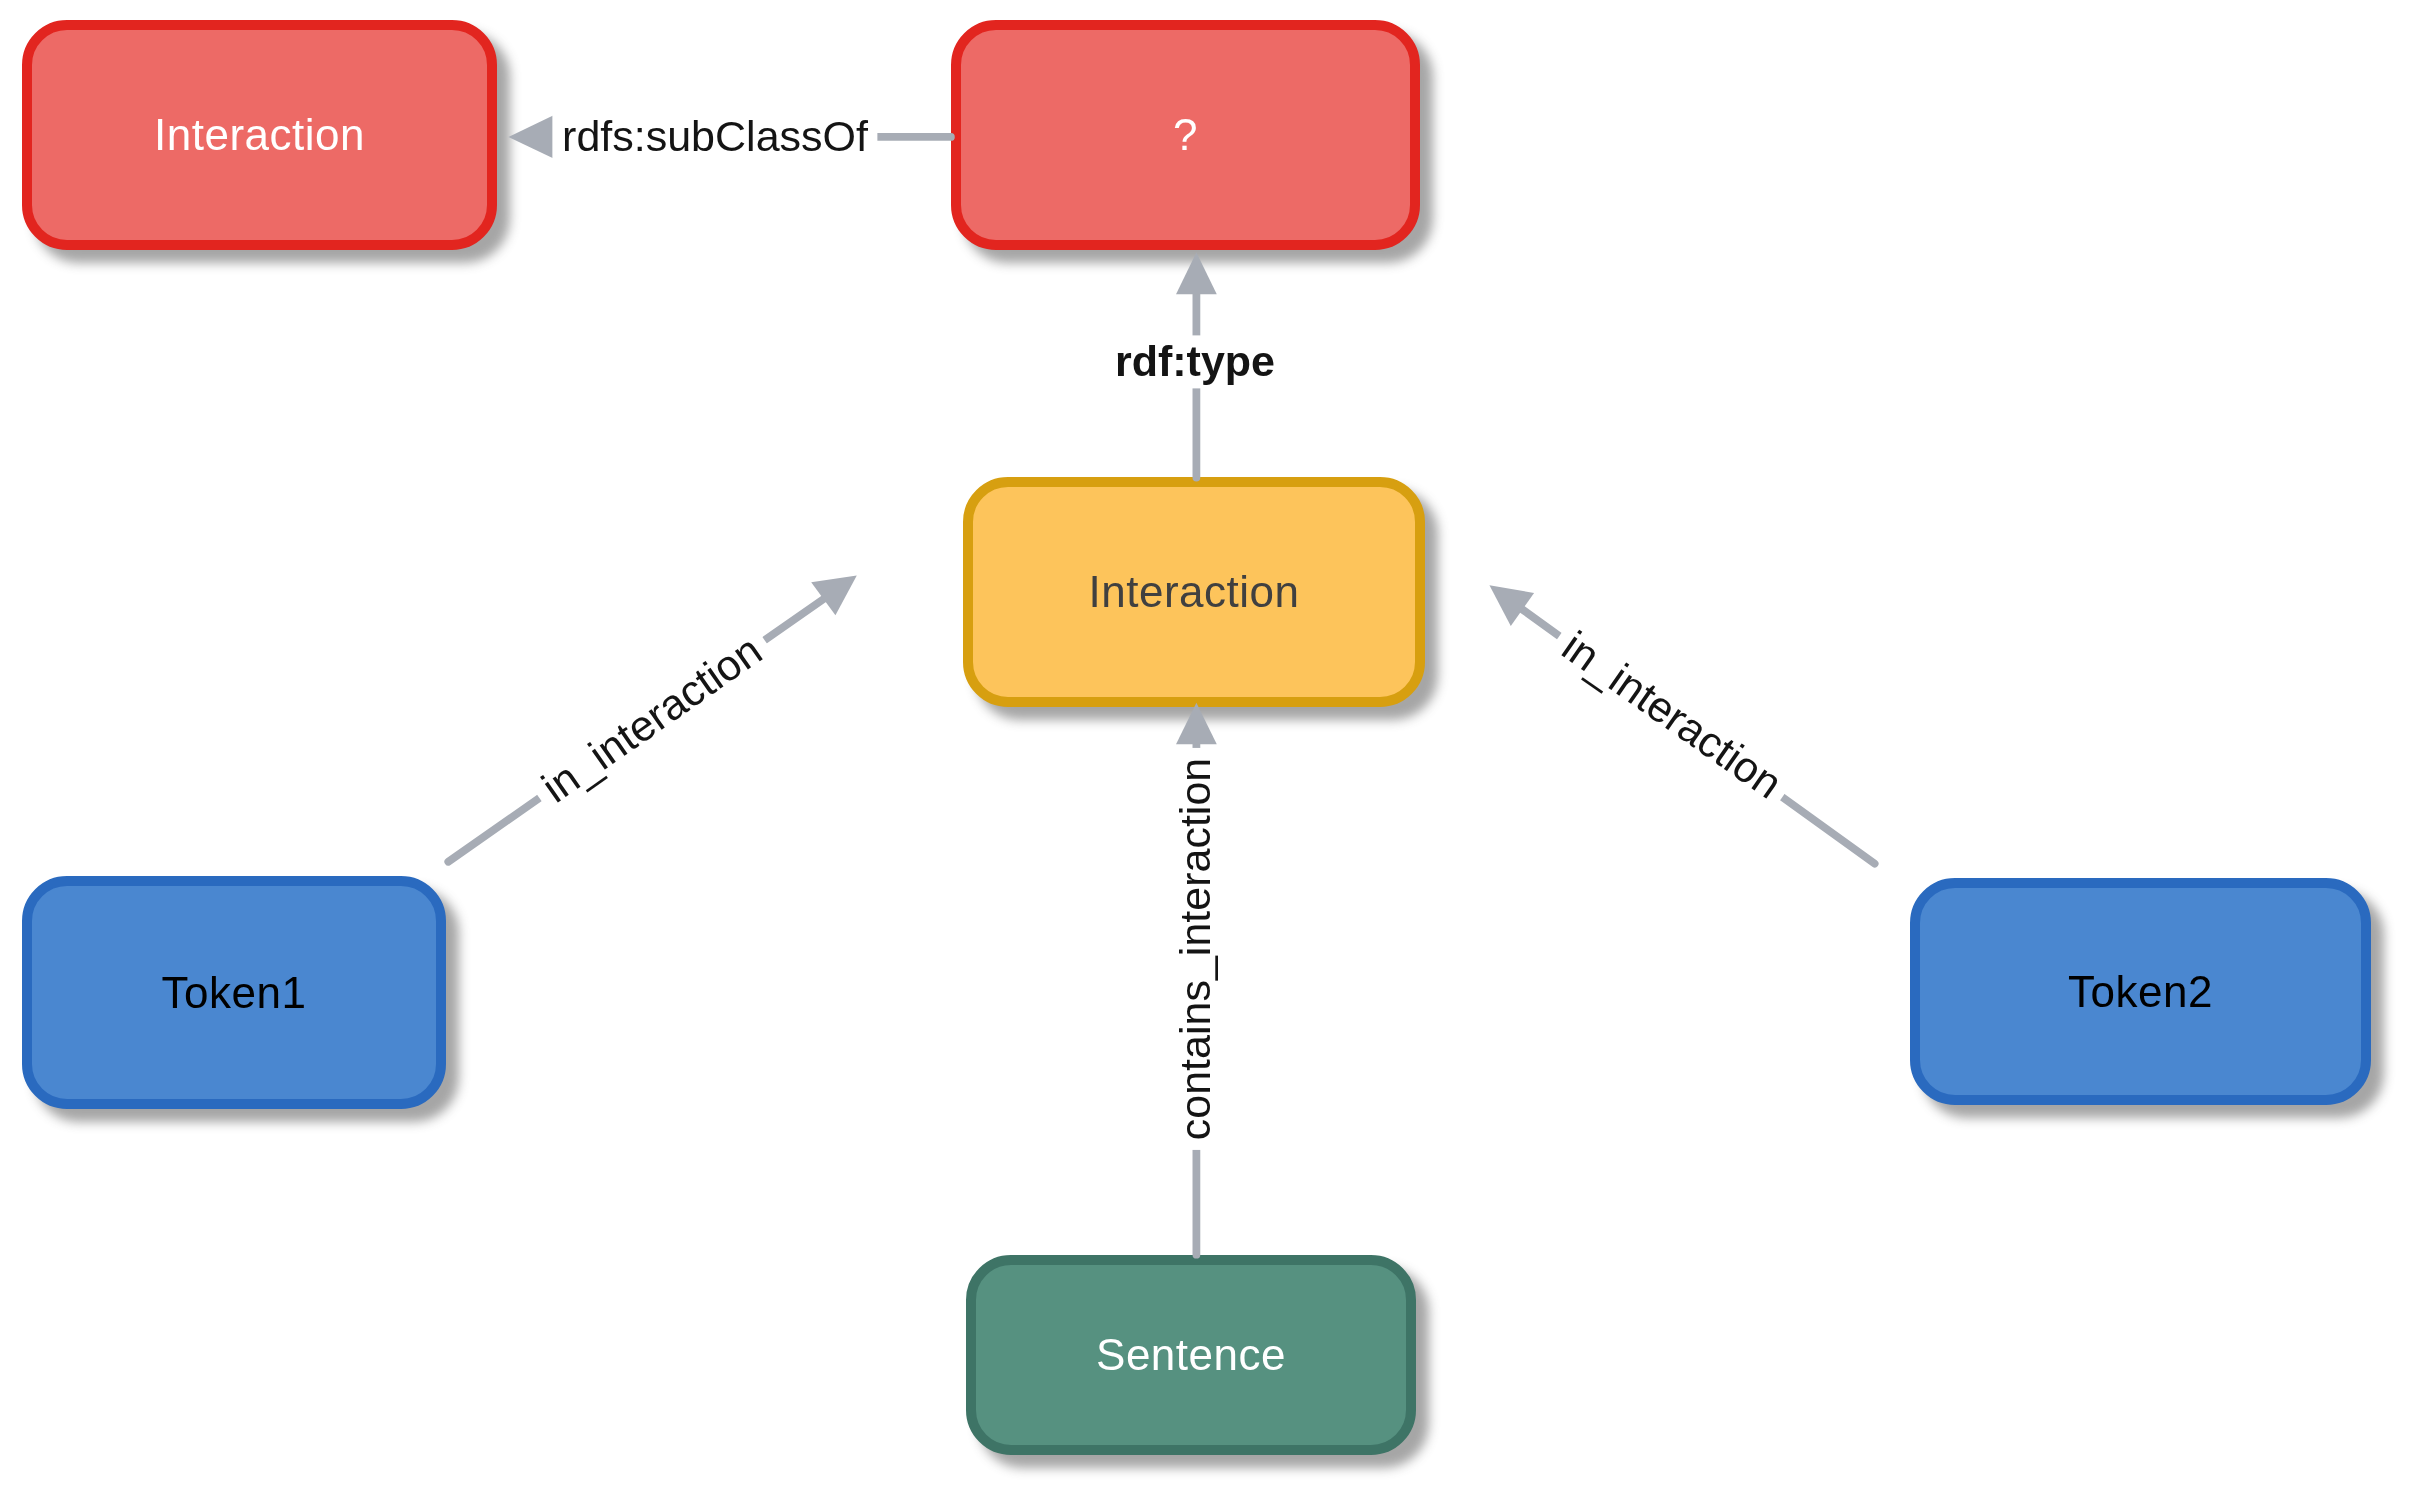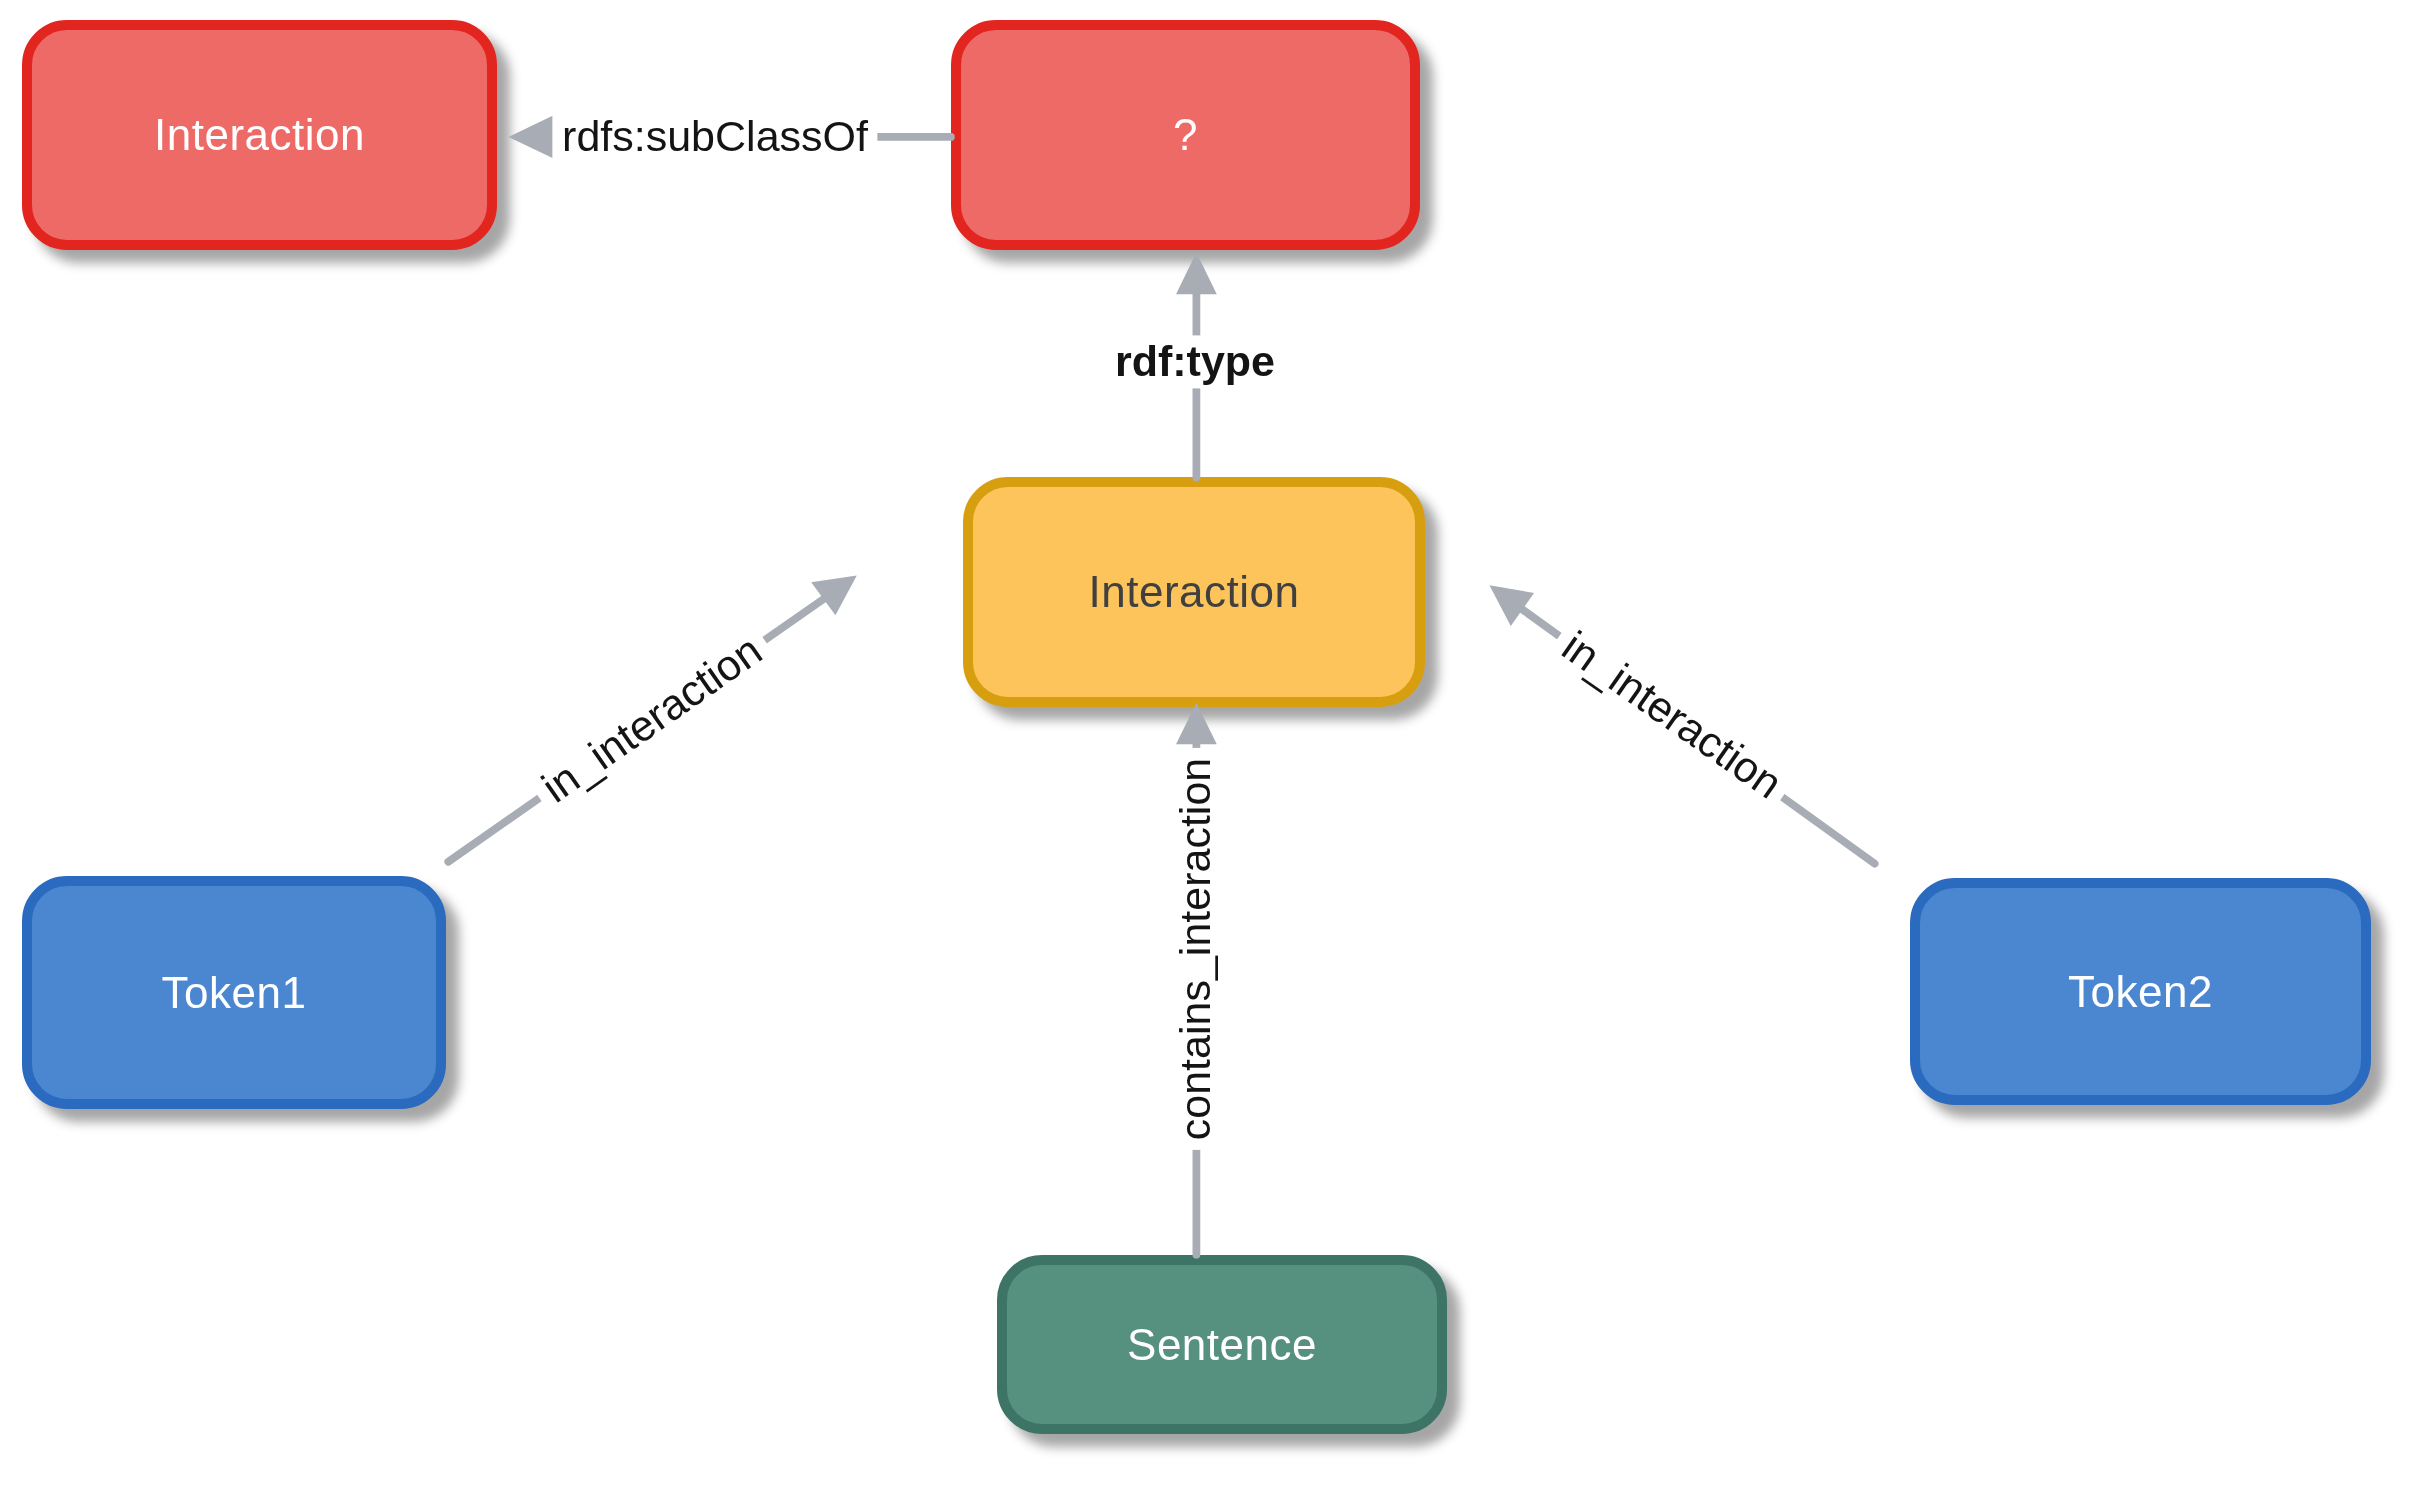--- a/index.html
+++ b/index.html
@@ -17,21 +17,21 @@
   .node{
     position:absolute;box-sizing:border-box;
     border-radius:45px;
     display:flex;align-items:center;justify-content:center;
     font-size:44px;letter-spacing:0.5px;
     box-shadow:12.6px 12.6px 10.7px rgba(70,70,70,0.48);
     z-index:1;
   }
   .node-red   {background:#ED6A66;border:10.7px solid #E2251F;color:#ffffff;}
   .node-yellow{background:#FDC45B;border:10.7px solid #D79F10;color:#404040;}
-  .node-blue  {background:#4A87D0;border:10.7px solid #2A6ABF;color:#ffffff;}
+  .node-blue  {background:#4A87D0;border:10.7px solid #2A6ABF;color:#000000;}
   .node-green {background:#569180;border:10.7px solid #3E7466;color:#ffffff;}
   .edge-label{
     position:absolute;
     background:#ffffff;
     color:#141414;
     font-size:43px;
     line-height:1.15;
     padding:1.9px 9.7px;
     white-space:nowrap;
     z-index:3;
@@ -85,21 +85,21 @@
   </div>
 
   <div class="node node-blue" style="left:22px;top:876px;width:424px;height:233px;">
     <span>Token1</span>
   </div>
 
   <div class="node node-blue" style="left:1910px;top:878px;width:461px;height:227px;">
     <span>Token2</span>
   </div>
 
-  <div class="node node-green" style="left:966px;top:1255px;width:450px;height:179px;margin-left:31px;">
+  <div class="node node-green" style="left:966px;top:1255px;width:450px;height:200px;">
     <span>Sentence</span>
   </div>
 
   <div class="edge-label" style="left:715px;top:137px;transform:translate(-50%,-50%);">rdfs:subClassOf</div>
 
   <div class="edge-label" style="left:1195px;top:362px;transform:translate(-50%,-50%);font-weight:bold;">rdf:type</div>
 
   <div class="edge-label" style="left:652px;top:719px;transform:translate(-50%,-50%) rotate(-35deg);">in_interaction</div>
 
   <div class="edge-label" style="left:1672px;top:715px;transform:translate(-50%,-50%) rotate(35deg);">in_interaction</div>

